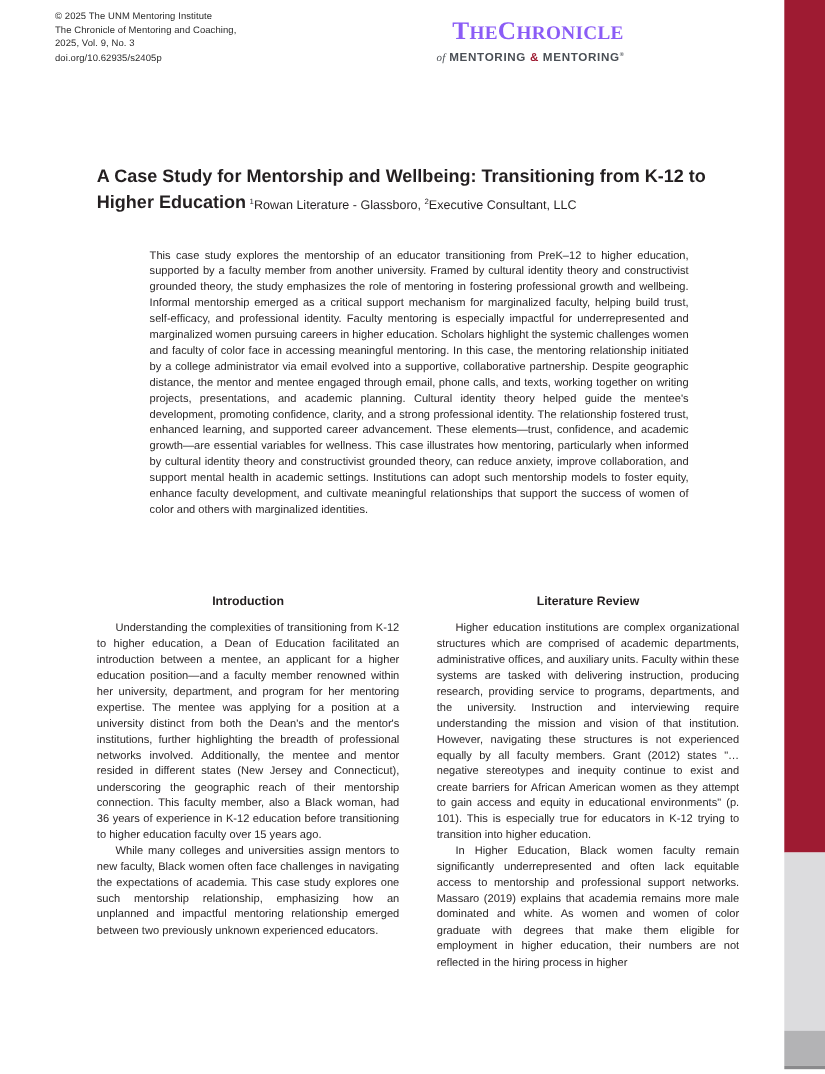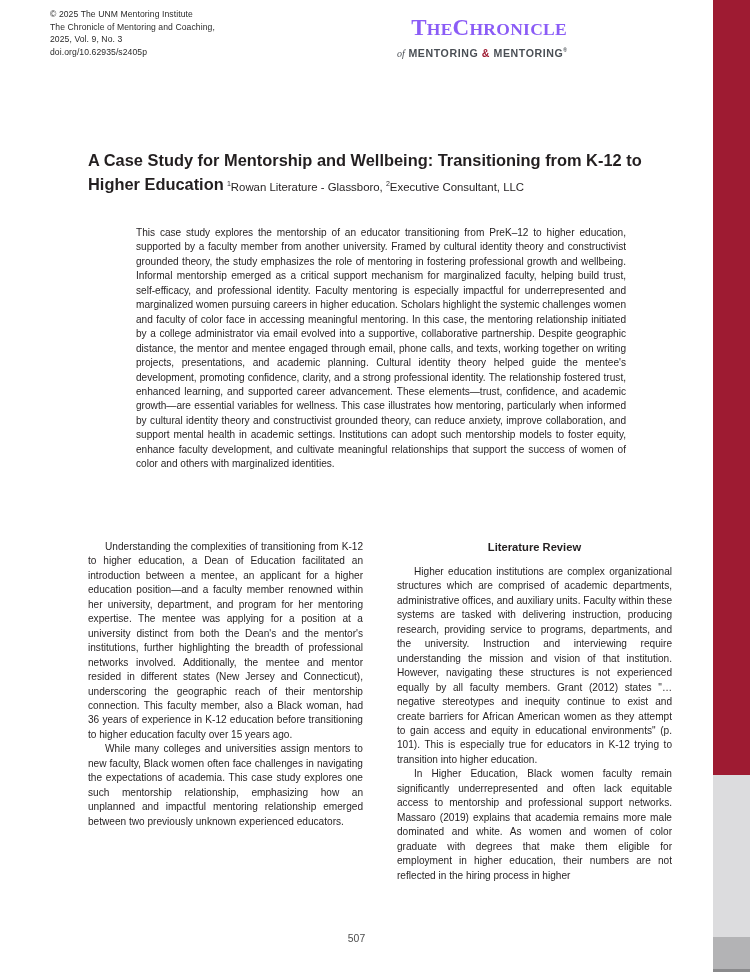--- a/index.html
+++ b/index.html
@@ -242,25 +242,25 @@
   <div class="title">A Case Study for Mentorship and Wellbeing: Transitioning from K-12 to Higher Education</div>
 
 
   <div class="affil"><sup>1</sup><span>Rowan Literature - Glassboro, </span><sup>2</sup><span>Executive Consultant, LLC</span></div>
 
   <div class="abstract">This case study explores the mentorship of an educator transitioning from PreK–12 to higher education, supported by a faculty member from another university. Framed by cultural identity theory and constructivist grounded theory, the study emphasizes the role of mentoring in fostering professional growth and wellbeing. Informal mentorship emerged as a critical support mechanism for marginalized faculty, helping build trust, self-efficacy, and professional identity. Faculty mentoring is especially impactful for underrepresented and marginalized women pursuing careers in higher education. Scholars highlight the systemic challenges women and faculty of color face in accessing meaningful mentoring. In this case, the mentoring relationship initiated by a college administrator via email evolved into a supportive, collaborative partnership. Despite geographic distance, the mentor and mentee engaged through email, phone calls, and texts, working together on writing projects, presentations, and academic planning. Cultural identity theory helped guide the mentee's development, promoting confidence, clarity, and a strong professional identity. The relationship fostered trust, enhanced learning, and supported career advancement. These elements—trust, confidence, and academic growth—are essential variables for wellness. This case illustrates how mentoring, particularly when informed by cultural identity theory and constructivist grounded theory, can reduce anxiety, improve collaboration, and support mental health in academic settings. Institutions can adopt such mentorship models to foster equity, enhance faculty development, and cultivate meaningful relationships that support the success of women of color and others with marginalized identities.</div>
 
 
   <div class="columns">
     <div class="col">
+      <div class="sec-head">Introduction</div>
       <p>Understanding the complexities of transitioning from K-12 to higher education, a Dean of Education facilitated an introduction between a mentee, an applicant for a higher education position—and a faculty member renowned within her university, department, and program for her mentoring expertise. The mentee was applying for a position at a university distinct from both the Dean's and the mentor's institutions, further highlighting the breadth of professional networks involved. Additionally, the mentee and mentor resided in different states (New Jersey and Connecticut), underscoring the geographic reach of their mentorship connection. This faculty member, also a Black woman, had 36 years of experience in K-12 education before transitioning to higher education faculty over 15 years ago.</p>
       <p>While many colleges and universities assign mentors to new faculty, Black women often face challenges in navigating the expectations of academia. This case study explores one such mentorship relationship, emphasizing how an unplanned and impactful mentoring relationship emerged between two previously unknown experienced educators.</p>
     </div>
     <div class="col">
       <div class="sec-head">Literature Review</div>
       <p>Higher education institutions are complex organizational structures which are comprised of academic departments, administrative offices, and auxiliary units. Faculty within these systems are tasked with delivering instruction, producing research, providing service to programs, departments, and the university. Instruction and interviewing require understanding the mission and vision of that institution. However, navigating these structures is not experienced equally by all faculty members. Grant (2012) states "… negative stereotypes and inequity continue to exist and create barriers for African American women as they attempt to gain access and equity in educational environments" (p. 101). This is especially true for educators in K-12 trying to transition into higher education.</p>
       <p>In Higher Education, Black women faculty remain significantly underrepresented and often lack equitable access to mentorship and professional support networks. Massaro (2019) explains that academia remains more male dominated and white. As women and women of color graduate with degrees that make them eligible for employment in higher education, their numbers are not reflected in the hiring process in higher</p>
     </div>
   </div>
 
-  <div class="folio">507</div>
 
 </div>
 
 </body></html>

